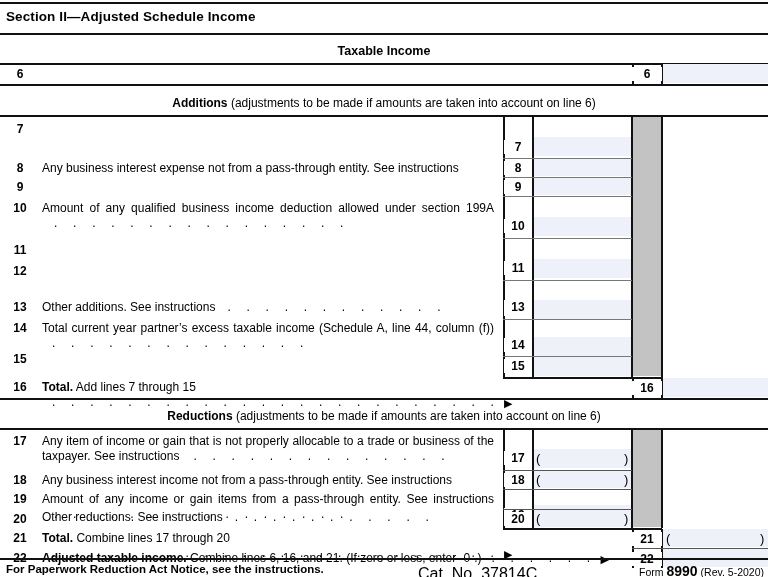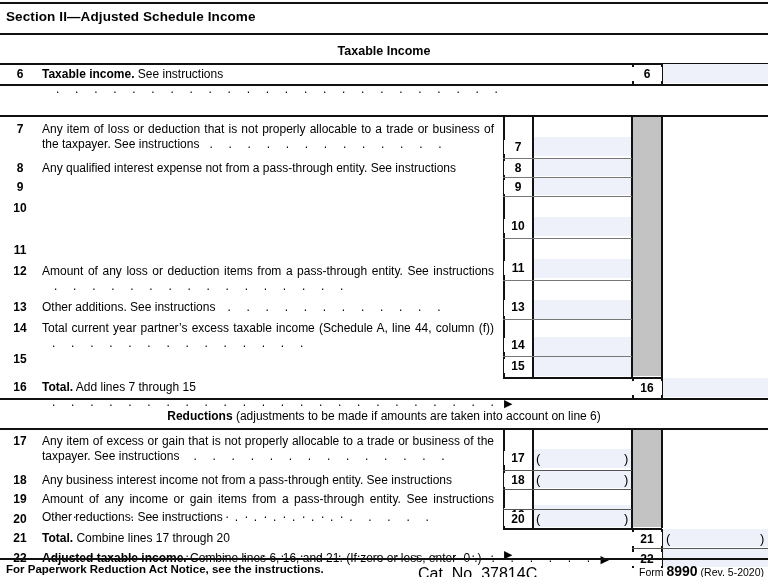--- a/index.html
+++ b/index.html
@@ -88,80 +88,79 @@
   <div class="hrule thick" style="top:2px;"></div>
 
   <div class="section-title">Section II—Adjusted Schedule Income</div>
   <div class="hrule thick" style="top:33px;"></div>
 
   <div class="center-head" style="top:44px;">Taxable Income</div>
   <div class="hrule thin" style="top:63px;height:2px;background:#111;"></div>
 
   <div class="row" style="top:64px;height:20px;">
     <div class="num" style="top:3px;">6</div>
-    <div class="txt" style="top:3px;left:42px;width:455px;"><b>Taxable income.</b><span> See instructions</span><span class="leader" style="margin-left:14px;">.  .  .  .  .  .  .  .  .  .  .  .  .  .  .  .  .  .  .  .  .  .  .  .</span></div>
 
     <div class="bl" style="left:632px;top:0px;width:1.5px;height:20px;"></div>
     <div class="bl" style="left:661px;top:0px;width:1.5px;height:20px;"></div>
     <div class="cellnum" style="left:632px;top:3px;width:30px;">6</div>
     <div class="field" style="left:663px;top:0px;width:105px;height:19px;"></div>
   </div>
   <div class="hrule thick" style="top:84px;"></div>
 
+  <div class="sub-head" style="top:96px;"><b>Additions</b><span> (adjustments to be made if amounts are taken into account on line 6)</span></div>
   <div class="hrule thick" style="top:115px;"></div>
 
   <div class="bl" style="left:503px;top:116px;width:1.5px;height:262px;"></div>
   <div class="bl" style="left:532px;top:116px;width:1.5px;height:262px;"></div>
   <div class="bl" style="left:631px;top:116px;width:1.5px;height:262px;"></div>
   <div class="gray" style="left:633px;top:117px;width:28px;height:259px;"></div>
   <div class="bl" style="left:661px;top:116px;width:1.5px;height:262px;"></div>
 
   <div class="row" style="top:117px;height:41px;">
     <div class="num" style="top:5px;">7</div>
-    <div class="txt just" style="top:5px;left:42px;width:452px;"><span>Any item of loss or deduction that is not properly allocable to a trade or business of the taxpayer. See instructions</span><span class="leader" style="margin-left:10px;">.  .  .  .  .  .  .  .  .  .  .  .  .</span></div>
     <div class="cellnum" style="left:504px;top:23px;width:28px;">7</div>
     <div class="field" style="left:534px;top:20px;width:97px;height:19px;"></div>
     <div class="field white" style="left:534px;top:1px;width:97px;height:19px;"></div>
   </div>
   <div class="bl-thin" style="left:503px;top:158px;width:129px;height:1px;background:#777;"></div>
 
   <div class="row" style="top:159px;height:18px;">
     <div class="num" style="top:2px;">8</div>
-    <div class="txt" style="top:2px;left:42px;width:455px;"><span>Any qualified interest expense not from a pass-through entity. See instructions</span></div>
+    <div class="txt" style="top:2px;left:42px;width:455px;"><span>Any business interest expense not from a pass-through entity. See instructions</span></div>
     <div class="cellnum" style="left:504px;top:2px;width:28px;">8</div>
     <div class="field" style="left:534px;top:0px;width:97px;height:17px;"></div>
   </div>
   <div class="bl-thin" style="left:503px;top:177px;width:129px;height:1px;background:#777;"></div>
 
   <div class="row" style="top:178px;height:18px;">
     <div class="num" style="top:2px;">9</div>
     <div class="cellnum" style="left:504px;top:2px;width:28px;">9</div>
     <div class="field" style="left:534px;top:0px;width:97px;height:17px;"></div>
   </div>
   <div class="bl-thin" style="left:503px;top:196px;width:129px;height:1px;background:#777;"></div>
 
   <div class="row" style="top:197px;height:41px;">
     <div class="num" style="top:4px;">10</div>
+    <div class="txt just" style="top:4px;left:42px;width:452px;"><span>Amount of any qualified business income deduction allowed under section 199A</span><span class="leader" style="margin-left:12px;">.  .  .  .  .  .  .  .  .  .  .  .  .  .  .  .</span></div>
     <div class="cellnum" style="left:504px;top:22px;width:28px;">10</div>
     <div class="field white" style="left:534px;top:1px;width:97px;height:19px;"></div>
     <div class="field" style="left:534px;top:20px;width:97px;height:19px;"></div>
   </div>
   <div class="bl-thin" style="left:503px;top:238px;width:129px;height:1px;background:#777;"></div>
 
   <div class="row" style="top:239px;height:41px;padding-left:28px;">
     <div class="num" style="top:4px;">11</div>
     <div class="cellnum" style="left:504px;top:22px;width:28px;">11</div>
     <div class="field white" style="left:534px;top:1px;width:97px;height:19px;"></div>
     <div class="field" style="left:534px;top:20px;width:97px;height:19px;"></div>
   </div>
   <div class="bl-thin" style="left:503px;top:280px;width:129px;height:1px;background:#777;"></div>
 
   <div class="row" style="top:260px;height:41px;">
     <div class="num" style="top:4px;">12</div>
-    <div class="txt just" style="top:4px;left:42px;width:452px;"><span>Amount of any loss or deduction items from a pass-through entity. See instructions</span><span class="leader" style="margin-left:12px;">.  .  .  .  .  .  .  .  .  .  .  .  .  .  .  .</span></div>
   </div>
   <div class="cellnum" style="left:504px;top:302px;width:28px;">12</div>
   <div class="field white" style="left:534px;top:281px;width:97px;height:19px;"></div>
   <div class="field" style="left:534px;top:300px;width:97px;height:19px;"></div>
   <div class="bl-thin" style="left:503px;top:319px;width:129px;height:1px;background:#777;"></div>
 
   <div class="row" style="top:298px;height:18px;">
     <div class="num" style="top:2px;">13</div>
     <div class="txt" style="top:2px;left:42px;width:455px;"><span>Other additions. See instructions</span><span class="leader" style="margin-left:12px;">.  .  .  .  .  .  .  .  .  .  .  .</span></div>
   </div>
@@ -197,21 +196,21 @@
   <div class="hrule thick" style="top:428px;"></div>
 
   <div class="bl" style="left:503px;top:429px;width:1.5px;height:99px;"></div>
   <div class="bl" style="left:532px;top:429px;width:1.5px;height:99px;"></div>
   <div class="bl" style="left:631px;top:429px;width:1.5px;height:99px;"></div>
   <div class="gray" style="left:633px;top:430px;width:28px;height:97px;"></div>
   <div class="bl" style="left:661px;top:429px;width:1.5px;height:99px;"></div>
 
   <div class="row" style="top:430px;height:40px;">
     <div class="num" style="top:4px;">17</div>
-    <div class="txt just" style="top:4px;left:42px;width:452px;"><span>Any item of excess or gain that is not properly allocable to a trade or business of the taxpayer. See instructions</span><span class="leader" style="margin-left:14px;">.  .  .  .  .  .  .  .  .  .  .  .  .  .</span></div>
+    <div class="txt just" style="top:4px;left:42px;width:452px;"><span>Any item of income or gain that is not properly allocable to a trade or business of the taxpayer. See instructions</span><span class="leader" style="margin-left:14px;">.  .  .  .  .  .  .  .  .  .  .  .  .  .</span></div>
     <div class="cellnum" style="left:504px;top:21px;width:28px;">17</div>
     <div class="field white" style="left:534px;top:1px;width:97px;height:18px;"></div>
     <div class="field" style="left:534px;top:19px;width:97px;height:19px;"></div>
     <div class="paren" style="left:536px;top:22px;">(</div>
     <div class="paren" style="left:624px;top:22px;">)</div>
   </div>
   <div class="bl-thin" style="left:503px;top:470px;width:129px;height:1px;background:#555;"></div>
 
   <div class="row" style="top:471px;height:18px;">
     <div class="num" style="top:2px;">18</div>

